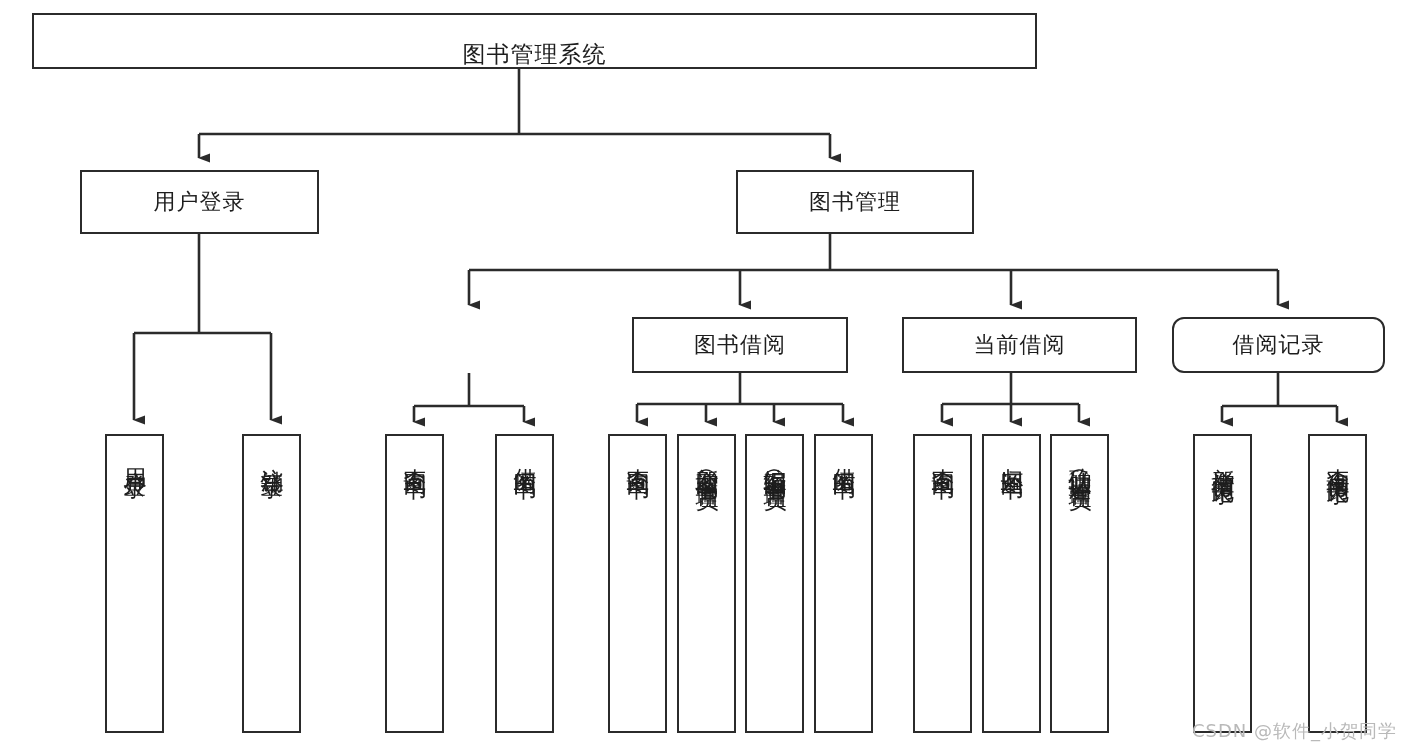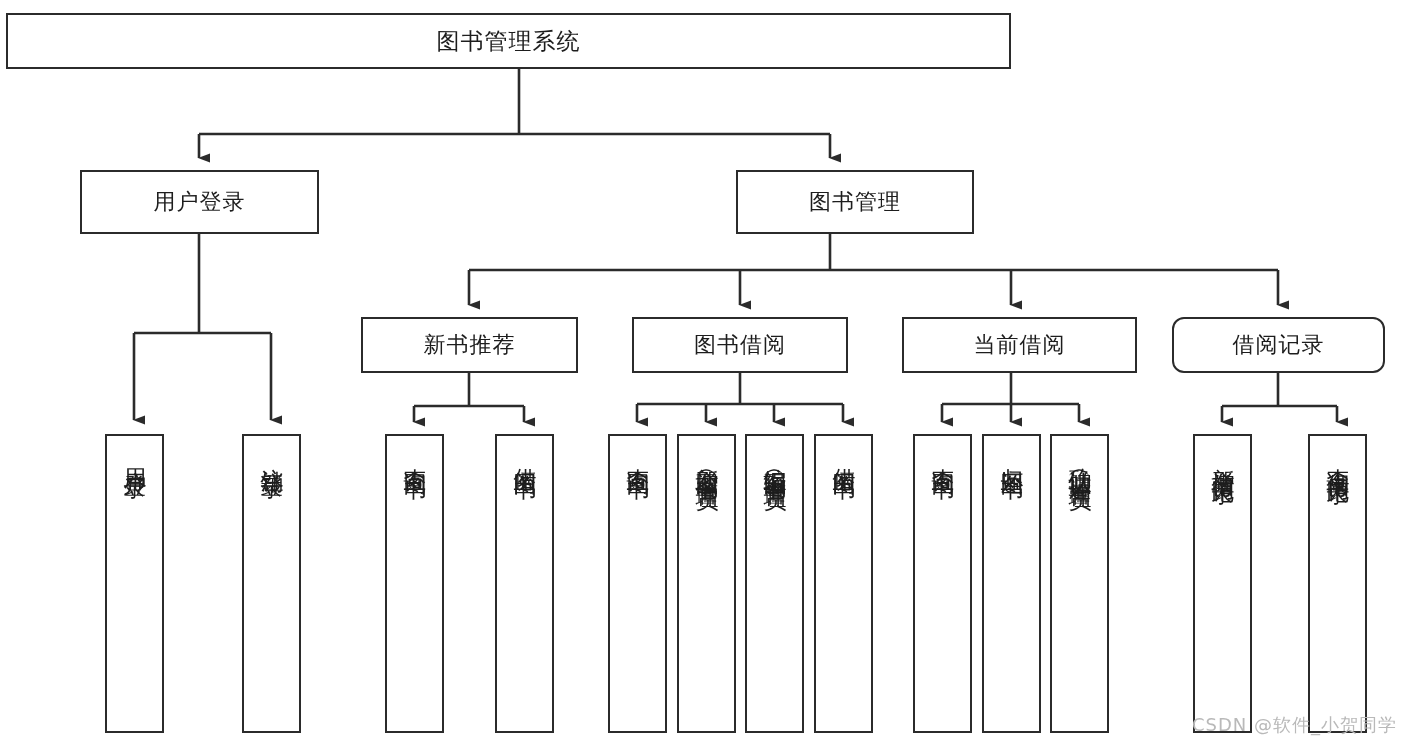--- a/index.html
+++ b/index.html
@@ -54,21 +54,21 @@
     text-orientation: upright;
     line-height: 1.04;
     letter-spacing: 3px;
     white-space: nowrap;
     display: block;
     text-align: left;
   }
   .watermark {
     position: absolute;
     right: 8px;
-    bottom: 10px;
+    bottom: 4px;
     font-size: 18px;
     color: #b9b9b9;
     letter-spacing: 1px;
     white-space: nowrap;
   }
 </style>
 </head>
 <body>
 
 <div id="canvas">
@@ -116,34 +116,31 @@
       <path d="M1011,404 L1011,422" marker-end="url(#arrow)"></path>
       <path d="M1079,404 L1079,422" marker-end="url(#arrow)"></path>
 
       <path d="M1278,373 L1278,406"></path>
       <path d="M1222,406 L1337,406"></path>
       <path d="M1222,406 L1222,422" marker-end="url(#arrow)"></path>
       <path d="M1337,406 L1337,422" marker-end="url(#arrow)"></path>
     </g>
   </svg>
 
-  <div class="node horiz root" style="left:6px; top:13px; width:1005px; height:56px;">
+  <div class="node horiz root" style="left:32px; top:13px; width:1005px; height:56px;align-items:flex-end;">
     <span>图书管理系统</span>
   </div>
 
   <div class="node horiz" style="left:80px; top:170px; width:239px; height:64px;">
     <span>用户登录</span>
   </div>
   <div class="node horiz" style="left:711px; top:170px; width:238px; height:64px;margin-left:25px;">
     <span>图书管理</span>
   </div>
 
-  <div class="node horiz" style="left:361px; top:317px; width:217px; height:56px;">
-    <span>新书推荐</span>
-  </div>
   <div class="node horiz" style="left:632px; top:317px; width:216px; height:56px;">
     <span>图书借阅</span>
   </div>
   <div class="node horiz" style="left:902px; top:317px; width:235px; height:56px;">
     <span>当前借阅</span>
   </div>
   <div class="node horiz" style="left:1172px; top:317px; width:213px; height:56px;border-radius:12px;">
     <span>借阅记录</span>
   </div>
 

